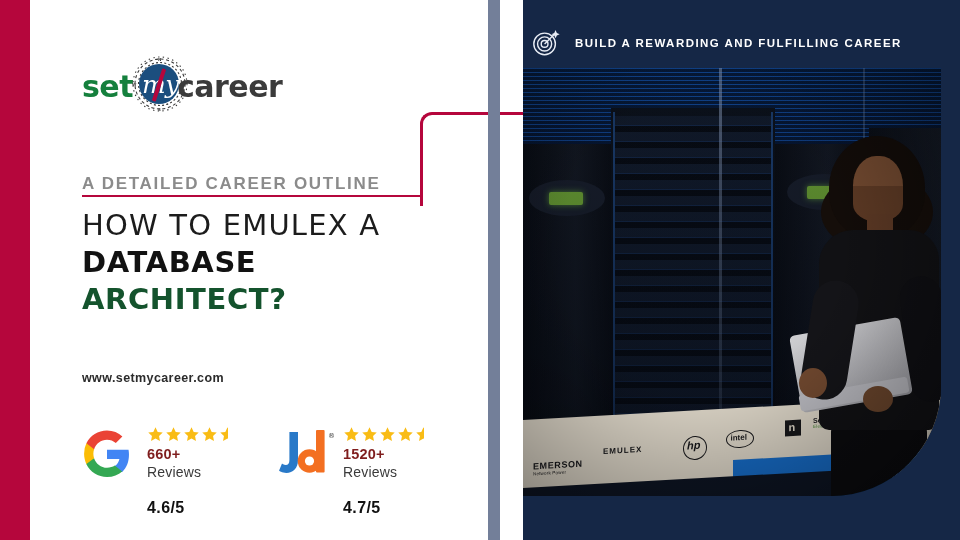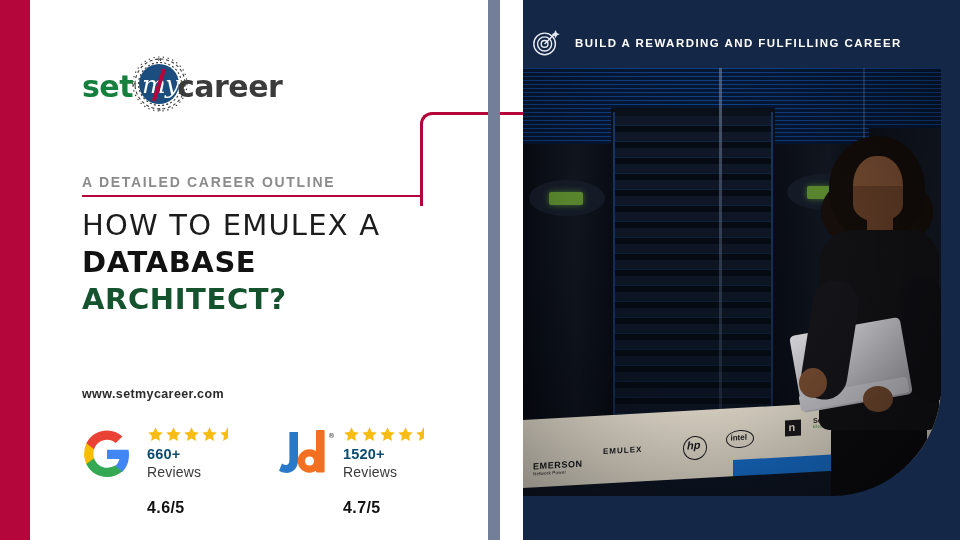--- a/index.html
+++ b/index.html
@@ -22,47 +22,47 @@
   .logo-text{position:relative;z-index:3;font-size:30px;font-weight:700;letter-spacing:-0.5px;color:#3b3b3b;white-space:nowrap;font-family:"DejaVu Sans", sans-serif;}
   .logo-set{color:#15803d;}
   .logo-career{color:#3b3b3b;}
   .logo-my-holder{position:relative;display:inline-block;width:44px;height:40px;vertical-align:middle;}
   .logo-compass{position:absolute;left:-2px;top:-13px;width:58px;height:58px;z-index:1;}
   .logo-circle{position:absolute;left:6px;top:-4px;width:40px;height:40px;border-radius:50%;background:#1b4e7e;z-index:2;}
   .logo-my{position:absolute;left:9px;top:2px;z-index:3;font-style:italic;font-weight:400;font-size:25px;color:#ffffff;font-family:"DejaVu Serif", serif;}
   .logo-slash{position:absolute;left:24px;top:0px;width:4px;height:34px;background:#b5063c;transform:rotate(18deg);z-index:3;border-radius:1px;}
 
   
-  .eyebrow{position:absolute;left:52px;top:174px;font-size:14px;font-weight:700;letter-spacing:1.7px;color:#8b8b8b;}
+  .eyebrow{position:absolute;left:52px;top:174px;font-size:17px;font-weight:700;letter-spacing:1.7px;color:#8b8b8b;}
   .rule{position:absolute;left:52px;top:195px;width:340px;height:2px;background:#b5063c;}
 
   
   .connector{position:absolute;left:390px;top:112px;width:150px;height:92px;}
   .conn-v{position:absolute;left:0px;top:11px;width:3px;height:83px;background:#b5063c;}
   .conn-corner{position:absolute;left:0px;top:0px;width:34px;height:22px;border-top:3px solid #b5063c;border-left:3px solid #b5063c;border-top-left-radius:12px;box-sizing:border-box;}
   .conn-h{position:absolute;left:30px;top:0px;width:117px;height:3px;background:#b5063c;}
   .conn-dot{position:absolute;left:138px;top:-4px;width:11px;height:11px;border-radius:50%;background:#c40d45;}
 
   
   .headline{position:absolute;left:52px;top:207px;width:400px;}
   .h-line1{font-size:29px;font-weight:400;letter-spacing:1.2px;color:#1c1c1c;line-height:1.28;font-family:"DejaVu Sans", sans-serif;}
   .h-line2{font-size:29px;font-weight:700;letter-spacing:0.6px;color:#121212;line-height:1.28;font-family:"DejaVu Sans", sans-serif;}
   .h-line3{font-size:29px;font-weight:700;letter-spacing:0.6px;color:#14532d;line-height:1.28;font-family:"DejaVu Sans", sans-serif;}
 
   
-  .url{position:absolute;left:52px;top:387px;font-size:12.5px;font-weight:700;letter-spacing:0.4px;color:#2b2b2b;}
+  .url{position:absolute;left:52px;top:371px;font-size:12.5px;font-weight:700;letter-spacing:0.4px;color:#2b2b2b;}
 
   
   .badges{position:absolute;left:52px;top:424px;display:flex;gap:42px;}
   .badge{display:flex;align-items:flex-start;gap:9px;}
   .badge-logo{width:56px;height:62px;position:relative;flex:none;}
   .badge-info{padding-top:2px;}
   .stars{display:flex;gap:1px;margin-bottom:3px;height:17px;align-items:center;}
   .star{width:17px;height:17px;display:block;}
-  .b-count{font-size:14.5px;font-weight:700;color:#0c4a6e;line-height:1.22;letter-spacing:0.2px;}
+  .b-count{font-size:14.5px;font-weight:700;color:#7f1d1d;line-height:1.22;letter-spacing:0.2px;}
   .b-reviews{font-size:14px;font-weight:400;color:#3a3a3a;line-height:1.22;letter-spacing:0.2px;}
   .b-score{font-size:16px;font-weight:700;color:#111111;line-height:1.35;letter-spacing:0.4px;margin-top:16px;}
 
   
   .g-logo{position:absolute;left:0;top:5px;width:50px;height:50px;}
   
   .jd-logo{position:absolute;left:0;top:4px;width:58px;height:52px;}
 
   
   .gray-band{position:absolute;left:488px;top:0;width:12px;height:540px;background:#737f99;}

